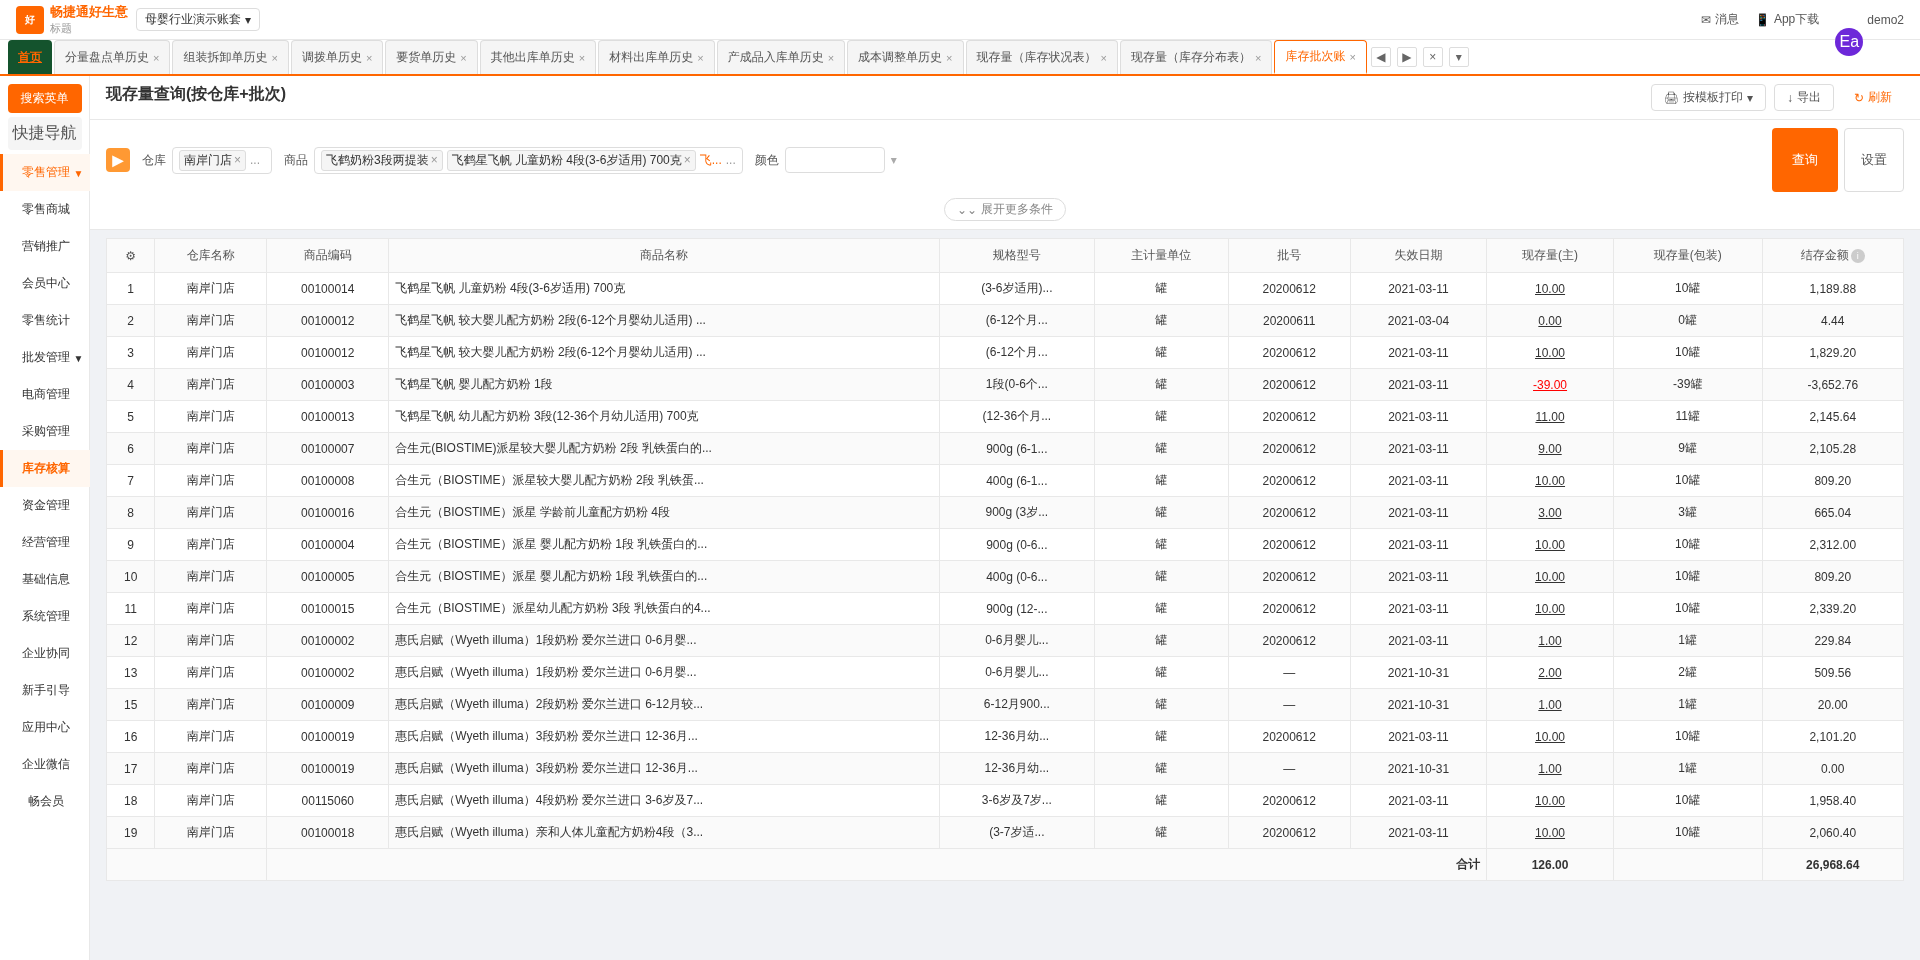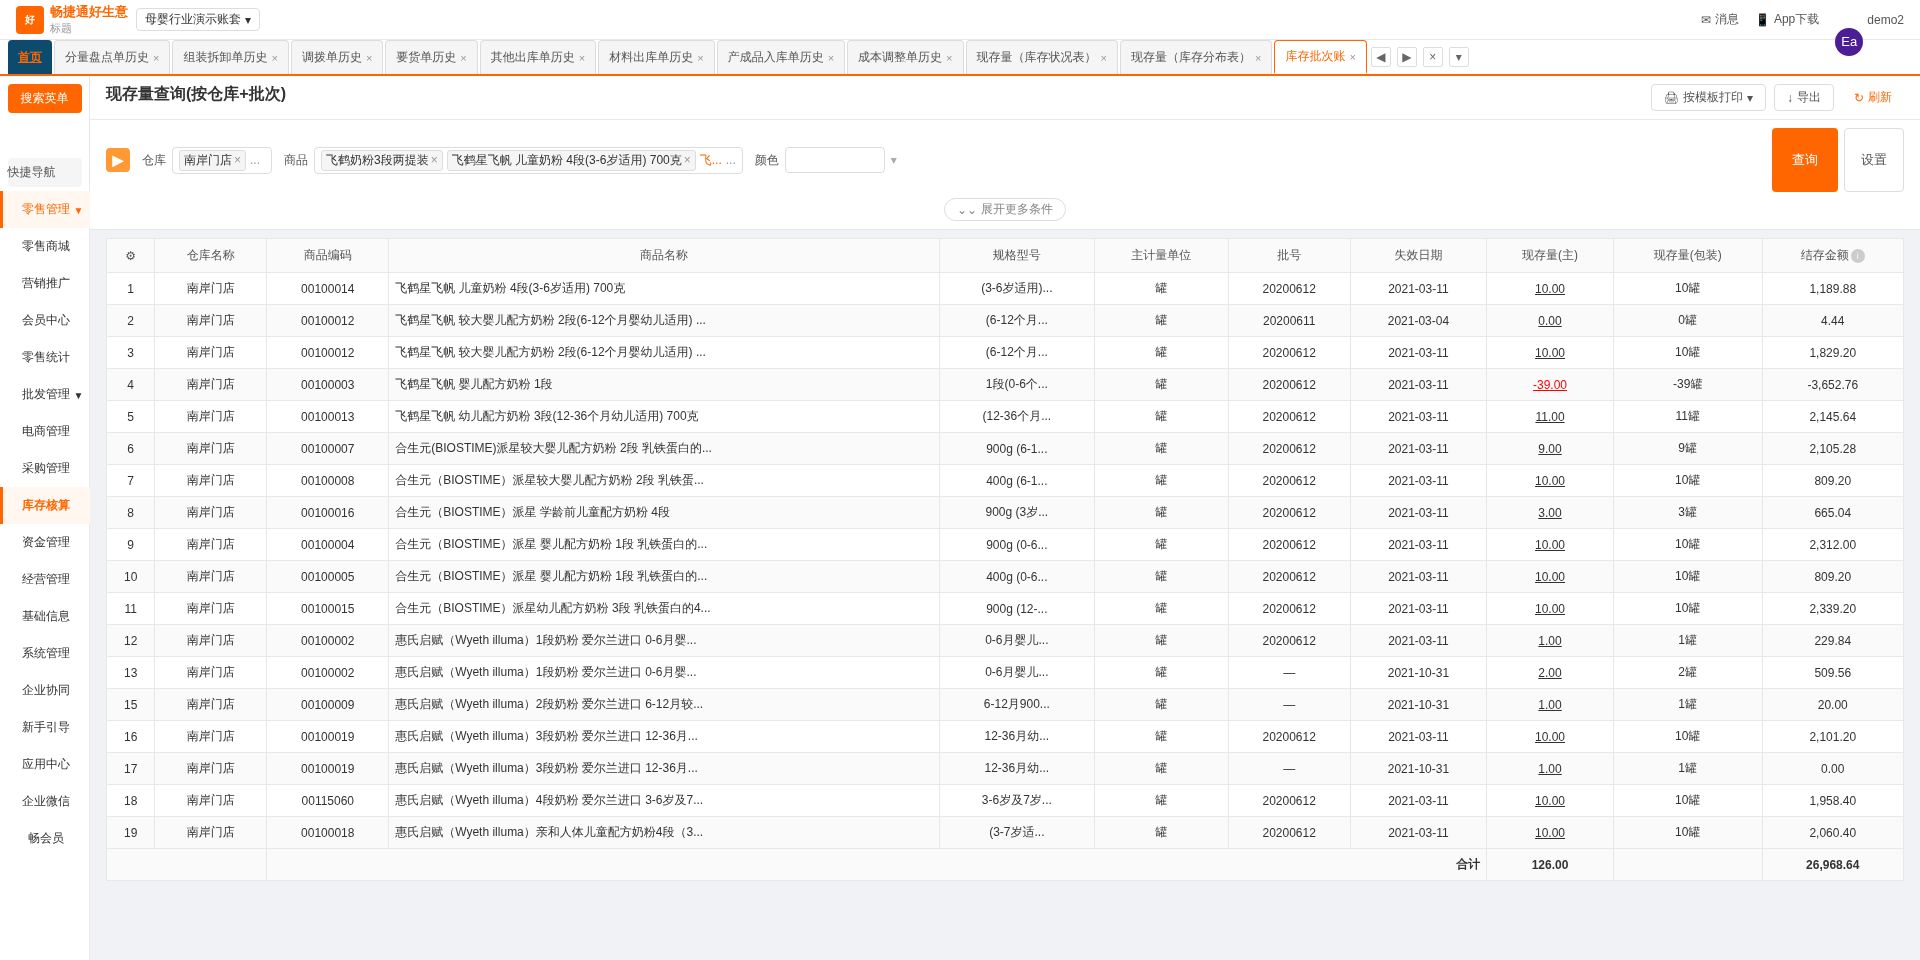--- a/index.html
+++ b/index.html
@@ -16,21 +16,21 @@
       border-bottom: 1px solid #e8e8e8;
     }
     .top-bar-left { display: flex; align-items: center; gap: 8px; }
     .logo-area { display: flex; align-items: center; gap: 6px; }
     .logo-icon { width: 28px; height: 28px; background: #ff6600; border-radius: 4px; display: flex; align-items: center; justify-content: center; color: white; font-size: 10px; font-weight: bold; }
     .logo-text { color: #ff6600; font-size: 13px; font-weight: bold; }
     .logo-sub { color: #999; font-size: 11px; }
     .industry-select { display: flex; align-items: center; gap: 4px; border: 1px solid #ddd; border-radius: 4px; padding: 2px 8px; cursor: pointer; background: #fff; color: #333; font-size: 12px; }
     .top-bar-right { display: flex; align-items: center; gap: 16px; }
     .top-btn { display: flex; align-items: center; gap: 4px; cursor: pointer; color: #555; font-size: 12px; }
-    .avatar { width: 28px; height: 28px; border-radius: 50%; background: #4c1d95; display: flex; align-items: center; justify-content: center; color: white; font-size: 13px; margin-top: 44px; }
+    .avatar { width: 28px; height: 28px; border-radius: 50%; background: #6d28d9; display: flex; align-items: center; justify-content: center; color: white; font-size: 16px; margin-top: 44px; }
 
     
     .tab-bar {
       height: 36px;
       background: #fff;
       display: flex;
       align-items: center;
       border-bottom: 2px solid #ff6600;
       padding: 0 8px;
       overflow: hidden;
@@ -51,39 +51,39 @@
       gap: 4px;
       white-space: nowrap;
     }
     .tab-item.active {
       background: #fff;
       color: #ff6600;
       border-color: #ff6600;
       border-bottom: 2px solid #fff;
     }
     .tab-item .close-x { color: #999; cursor: pointer; font-size: 11px; }
-    .tab-item.home { background: #0c4a6e; color: #ff6600; font-weight: bold; border: none; text-decoration: underline; }
+    .tab-item.home { background: #14532d; color: #ff6600; font-weight: bold; border: none; text-decoration: underline; }
     .tab-nav-btn { width: 20px; height: 20px; display: flex; align-items: center; justify-content: center; cursor: pointer; color: #666; border: 1px solid #ddd; border-radius: 2px; margin: 0 2px; }
 
     
     .main-layout { display: flex; height: calc(960px - 76px); }
 
     
     .sidebar {
       width: 90px;
       background: #fff;
       border-right: 1px solid #e8e8e8;
       display: flex;
       flex-direction: column;
       align-items: center;
       padding-top: 8px;
       flex-shrink: 0;
     }
     .sidebar-search { width: 74px; background: #ff6600; color: white; border-radius: 4px; padding: 6px 0; text-align: center; cursor: pointer; font-size: 12px; margin-bottom: 4px; }
-    .sidebar-nav { width: 74px; background: #f5f5f5; color: #555; border-radius: 4px; padding: 6px 0; cursor: pointer; font-size: 12px; margin-bottom: 4px; margin-top: 41px; }
+    .sidebar-nav { width: 74px; background: #f5f5f5; color: #555; border-radius: 4px; padding: 6px 0; text-align: center; cursor: pointer; font-size: 16px; margin-bottom: 4px; }
     .sidebar-item {
       width: 90px;
       padding: 10px 12px;
       text-align: center;
       cursor: pointer;
       color: #333;
       font-size: 12px;
       border-left: 3px solid transparent;
       position: relative;
     }

